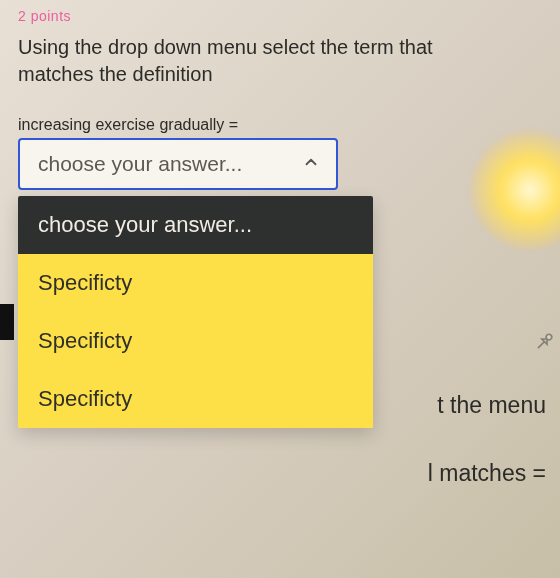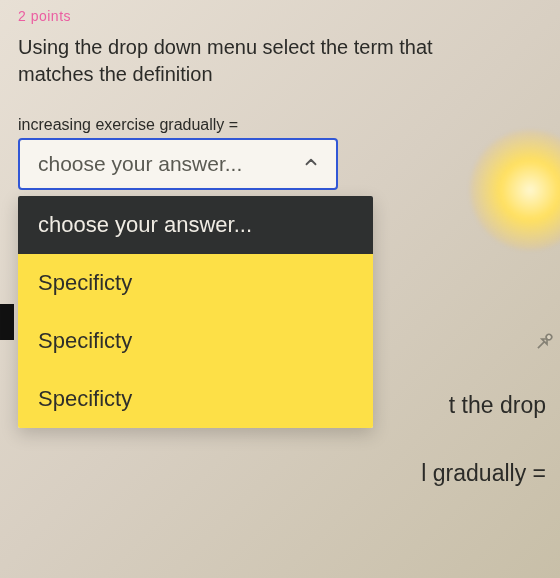--- a/index.html
+++ b/index.html
@@ -153,14 +153,14 @@
   </div>
 
   <div class="dropdown-panel">
     <div class="dropdown-option selected">choose your answer...</div>
     <div class="dropdown-option">Specificty</div>
     <div class="dropdown-option">Specificty</div>
     <div class="dropdown-option">Specificty</div>
   </div>
 </div>
 
-<div class="behind-text row1">t the drop</div>
-<div class="behind-text row2">l gradually =</div>
+<div class="behind-text row1">t the menu</div>
+<div class="behind-text row2">l matches =</div>
 
 </body></html>

